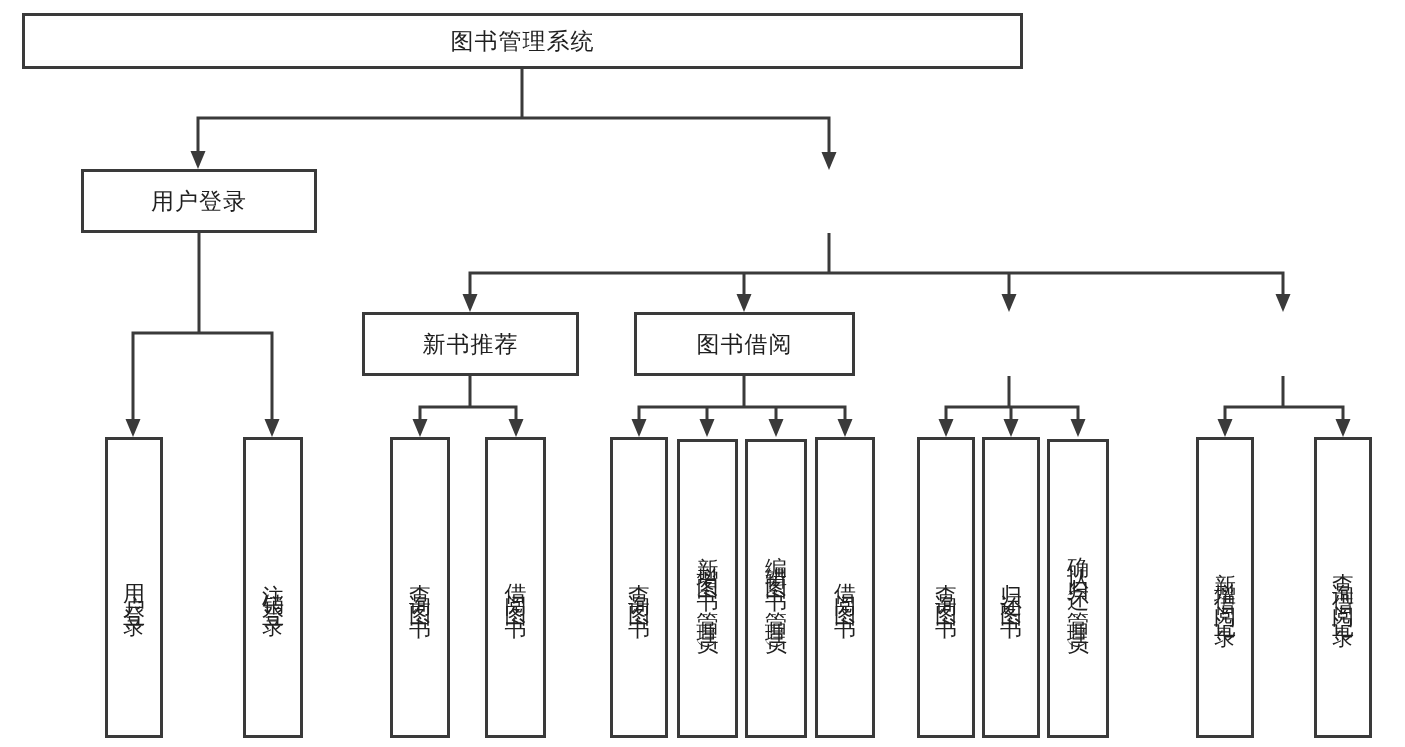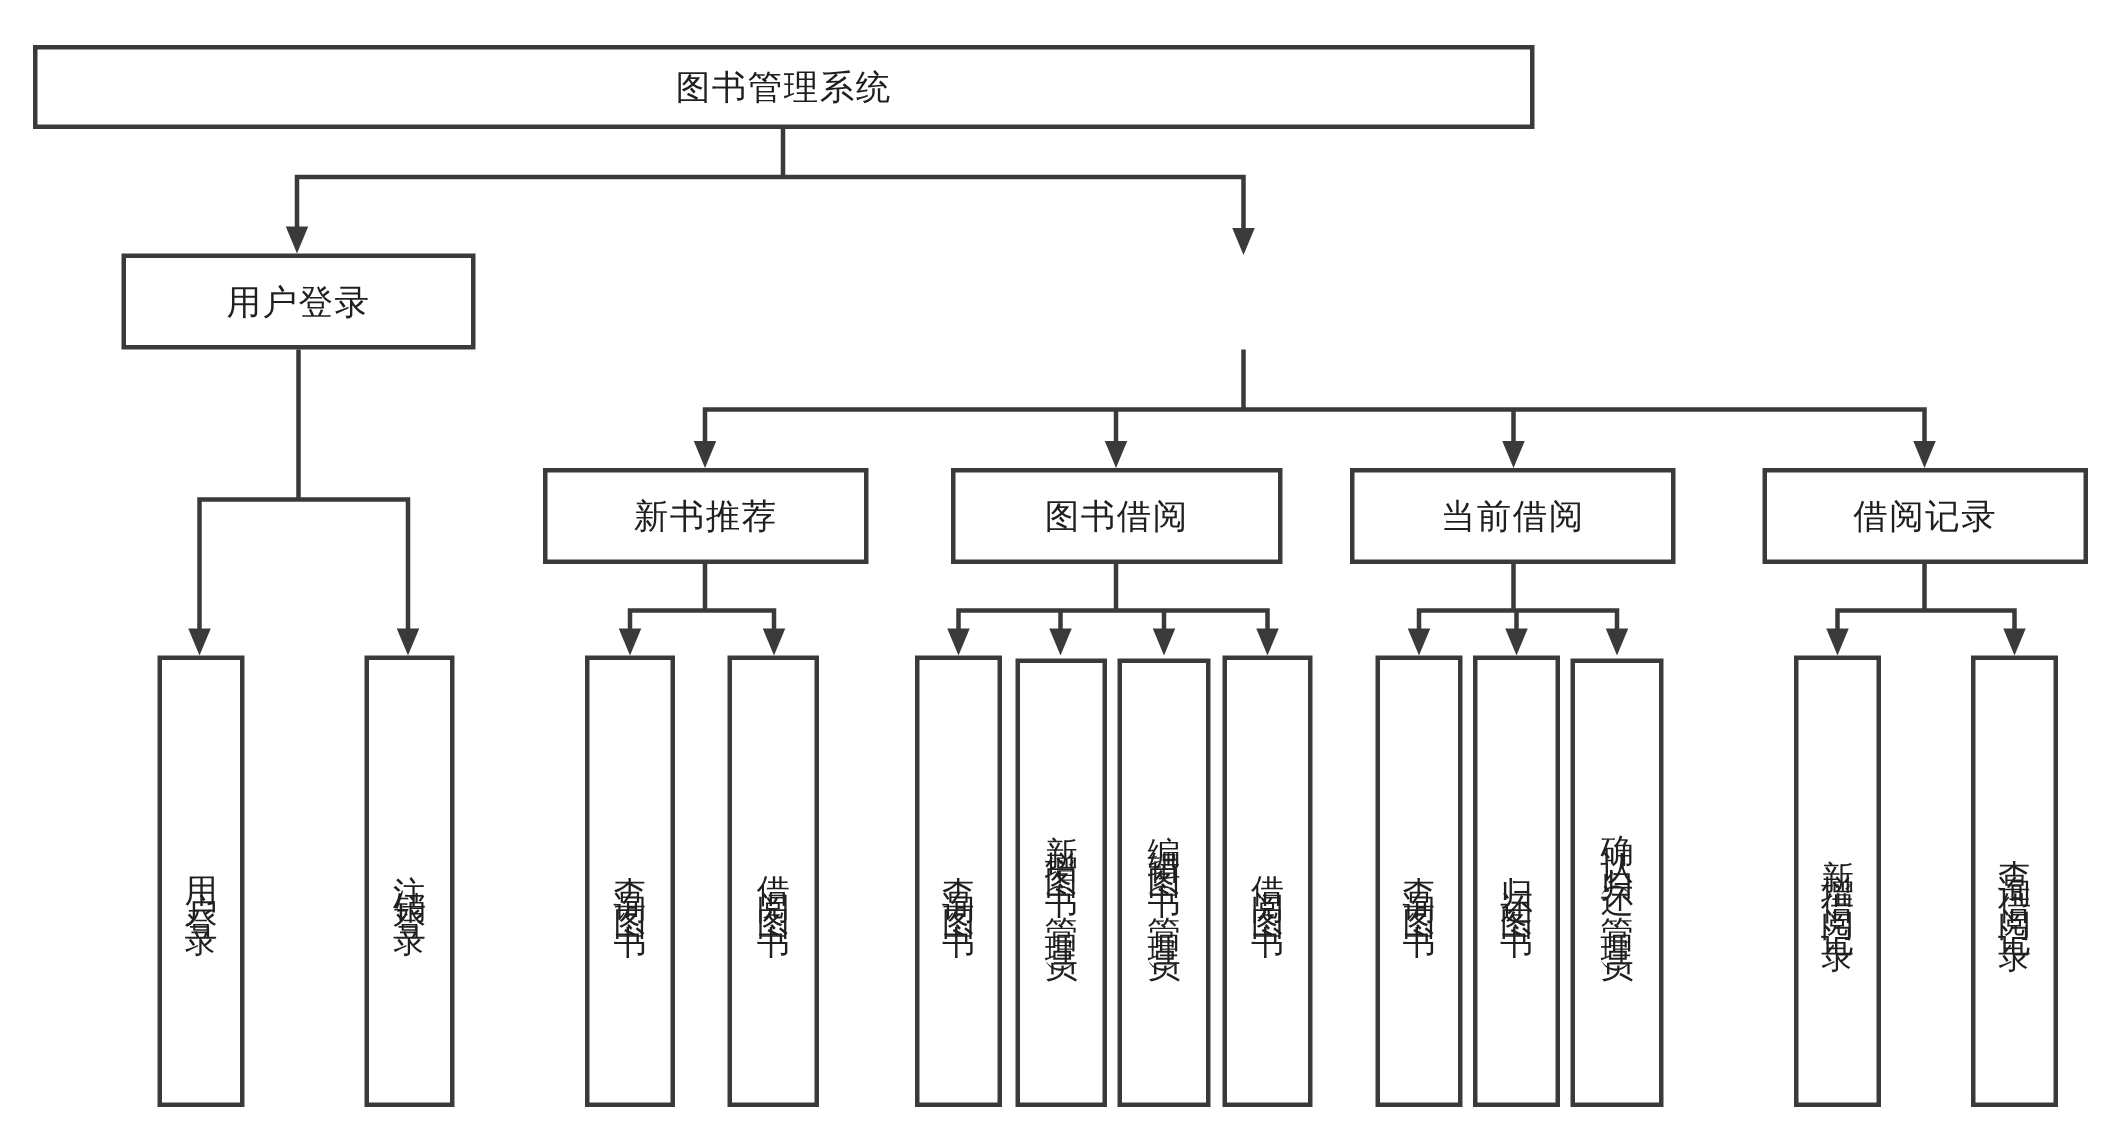--- a/index.html
+++ b/index.html
@@ -94,39 +94,33 @@
       <path d="M768.5 419 L783.5 419 L776 437 Z"></path>
       <path d="M837.5 419 L852.5 419 L845 437 Z"></path>
       <path d="M938.5 419 L953.5 419 L946 437 Z"></path>
       <path d="M1003.5 419 L1018.5 419 L1011 437 Z"></path>
       <path d="M1070.5 419 L1085.5 419 L1078 437 Z"></path>
       <path d="M1217.5 419 L1232.5 419 L1225 437 Z"></path>
       <path d="M1335.5 419 L1350.5 419 L1343 437 Z"></path>
     </g>
   </svg>
 
-  <div class="box hbox" style="left:22px; top:30px; width:1001px; height:56px;">
+  <div class="box hbox" style="left:22px; top:13px; width:1001px; height:56px;">
     <span>图书管理系统</span>
   </div>
 
   <div class="box hbox" style="left:81px; top:169px; width:236px; height:64px;">
     <span>用户登录</span>
   </div>
 
   <div class="box hbox" style="left:634px; top:312px; width:221px; height:64px;">
     <span>图书借阅</span>
   </div>
   <div class="box hbox" style="left:362px; top:312px; width:217px; height:64px;">
     <span>新书推荐</span>
-  </div>
-  <div class="box hbox" style="left:900px; top:312px; width:217px; height:64px;">
-    <span>当前借阅</span>
-  </div>
-  <div class="box hbox" style="left:1175px; top:312px; width:217px; height:64px;">
-    <span>借阅记录</span>
   </div>
 
   <div class="box vbox" style="left:105px; top:437px; width:58px; height:301px;">
     <span>用户登录</span>
   </div>
   <div class="box vbox" style="left:243px; top:437px; width:60px; height:301px;">
     <span>注销登录</span>
   </div>
 
   <div class="box vbox" style="left:390px; top:437px; width:60px; height:301px;">

